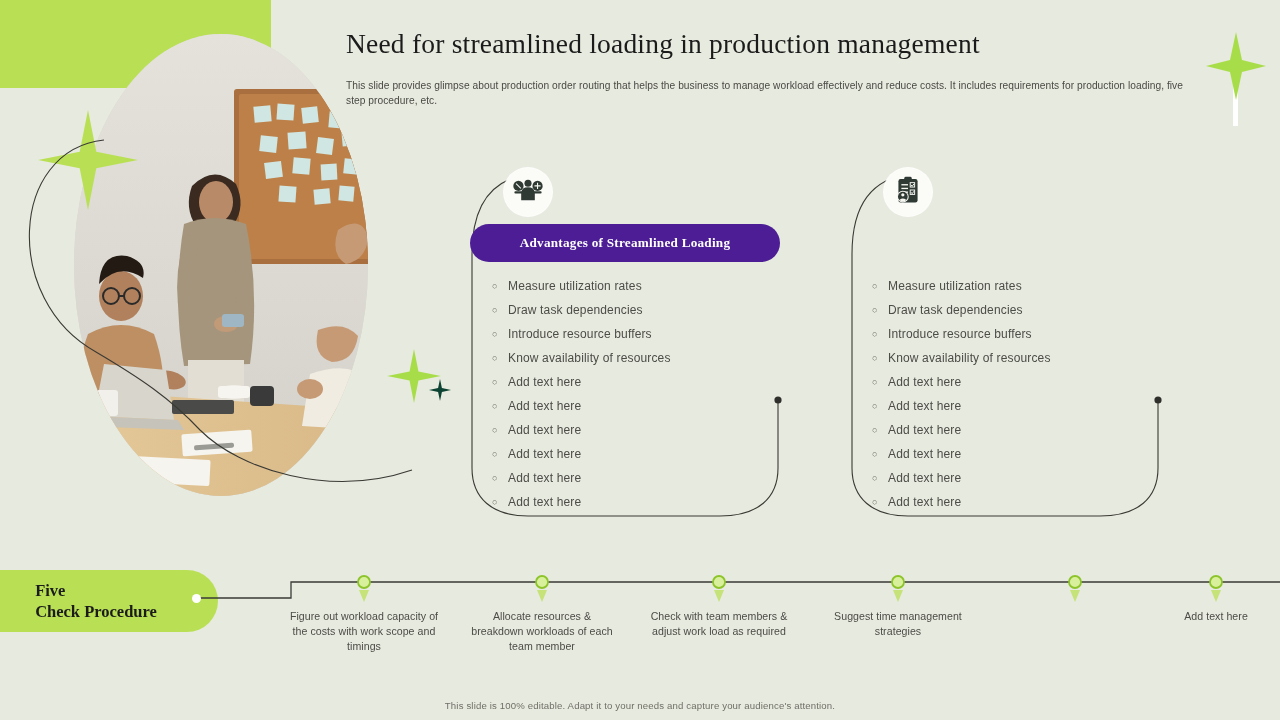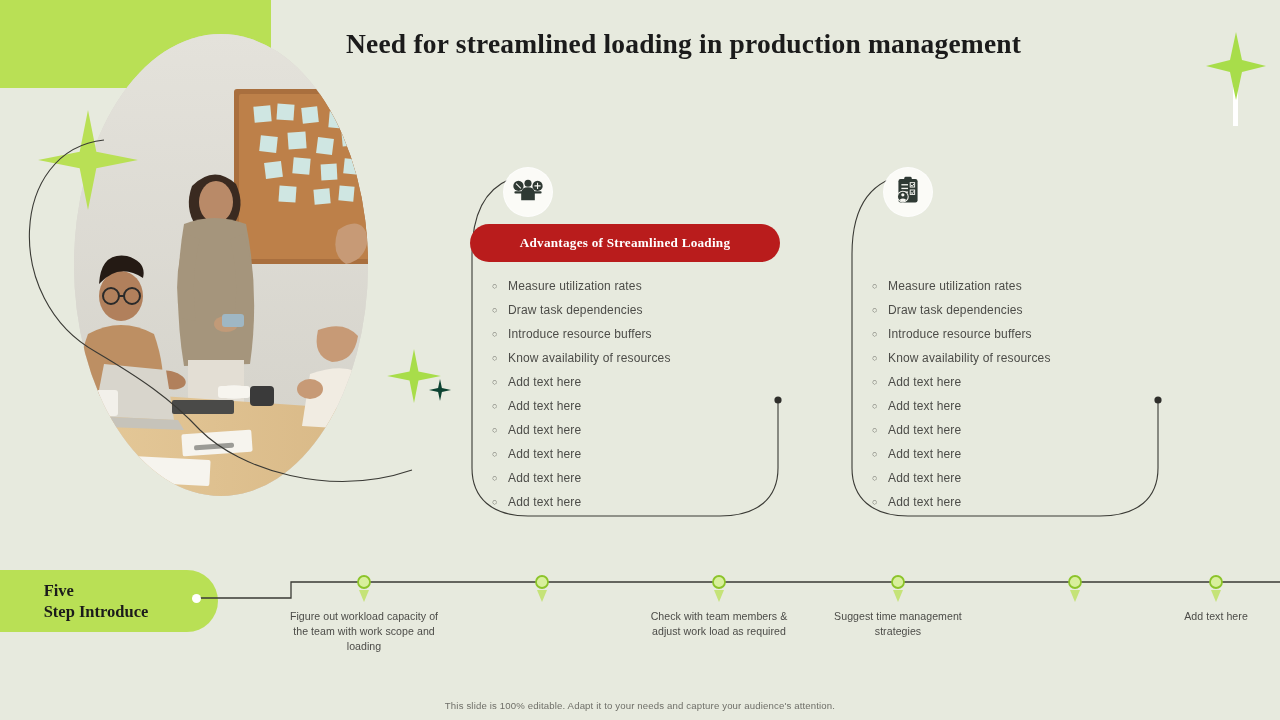--- a/index.html
+++ b/index.html
@@ -29,35 +29,35 @@
   
   .sparkle{position:absolute;pointer-events:none;}
 
   
   .deco-curve{position:absolute;left:0;top:0;width:1280px;height:720px;pointer-events:none;}
 
   
   .title{
     position:absolute;left:346px;top:28px;width:880px;
     font-family:"Liberation Serif", serif;
-    font-size:27.5px;font-weight:700;color:#1b1b1b;
+    font-size:27.5px;font-weight:400;color:#1b1b1b;
     letter-spacing:.2px;line-height:1.15;
   }
   .subtitle{
     position:absolute;left:346px;top:78px;width:858px;
     font-size:10.2px;color:#4a4a46;line-height:1.5;
     letter-spacing:.05px;
   }
 
   
   .card{position:absolute;}
   .card-outline{position:absolute;left:0;top:0;}
   .card-head{
     position:absolute;left:0;top:56px;width:100%;height:38px;
-    background:#b91c1c;border-radius:19px;
+    background:#4c1d95;border-radius:19px;
     display:flex;align-items:center;justify-content:center;
   }
   .card-head-text{
     font-family:"Liberation Serif", serif;
     font-size:13.2px;font-weight:700;color:#ffffff;letter-spacing:.25px;
     white-space:nowrap;
   }
   .card-icon{
     position:absolute;left:34px;top:0px;width:48px;height:48px;
     border-radius:50%;background:#fbfbf7;
@@ -359,25 +359,26 @@
         <span class="bullet-text">Add text here</span>
       </div>
       <div class="bullet-row">
         <span class="bullet-mark">○</span>
         <span class="bullet-text">Add text here</span>
       </div>
     </div>
   </div>
 
   <div class="title">Need for streamlined loading in production management</div>
+  <div class="subtitle">This slide provides glimpse about production order routing that helps the business to manage workload effectively and reduce costs. It includes requirements for production loading, five step procedure, etc.</div>
 
   <div class="five-pill">
     <div class="five-pill-text">
       <span>Five</span><br>
-      <span>Step Introduce</span>
+      <span>Check Procedure</span>
     </div>
   </div>
   <div class="pill-dot"></div>
 
   <svg class="timeline-svg">
 
     <path d="M197 38 L291 38 L291 22 L1280 22" fill="none" stroke="#3a3a35" stroke-width="1.3"></path>
 
     <g>
       <circle cx="364" cy="22" r="6" fill="#d8ef9c" stroke="#8cc42a" stroke-width="1.8"></circle>
@@ -398,20 +399,21 @@
     <g>
       <circle cx="1075" cy="22" r="6" fill="#d8ef9c" stroke="#8cc42a" stroke-width="1.8"></circle>
       <path d="M1070 30 L1080 30 L1075 42z" fill="#b9e055" opacity="0.75"></path>
     </g>
     <g>
       <circle cx="1216" cy="22" r="6" fill="#d8ef9c" stroke="#8cc42a" stroke-width="1.8"></circle>
       <path d="M1211 30 L1221 30 L1216 42z" fill="#b9e055" opacity="0.75"></path>
     </g>
   </svg>
 
-  <div class="tl-item" style="left:289px;top:609px;">Figure out workload capacity of the team with work scope and loading</div>
+  <div class="tl-item" style="left:289px;top:609px;">Figure out workload capacity of the costs with work scope and timings</div>
+  <div class="tl-item" style="left:467px;top:609px;">Allocate resources &amp; breakdown workloads of each team member</div>
   <div class="tl-item" style="left:644px;top:609px;">Check with team members &amp; adjust work load as required</div>
   <div class="tl-item" style="left:823px;top:609px;">Suggest time management strategies</div>
   <div class="tl-item" style="left:1141px;top:609px;width:150px;">Add text here</div>
 
   <div class="footer">This slide is 100% editable. Adapt it to your needs and capture your audience's attention.</div>
 
 </div>
 
 </body></html>

